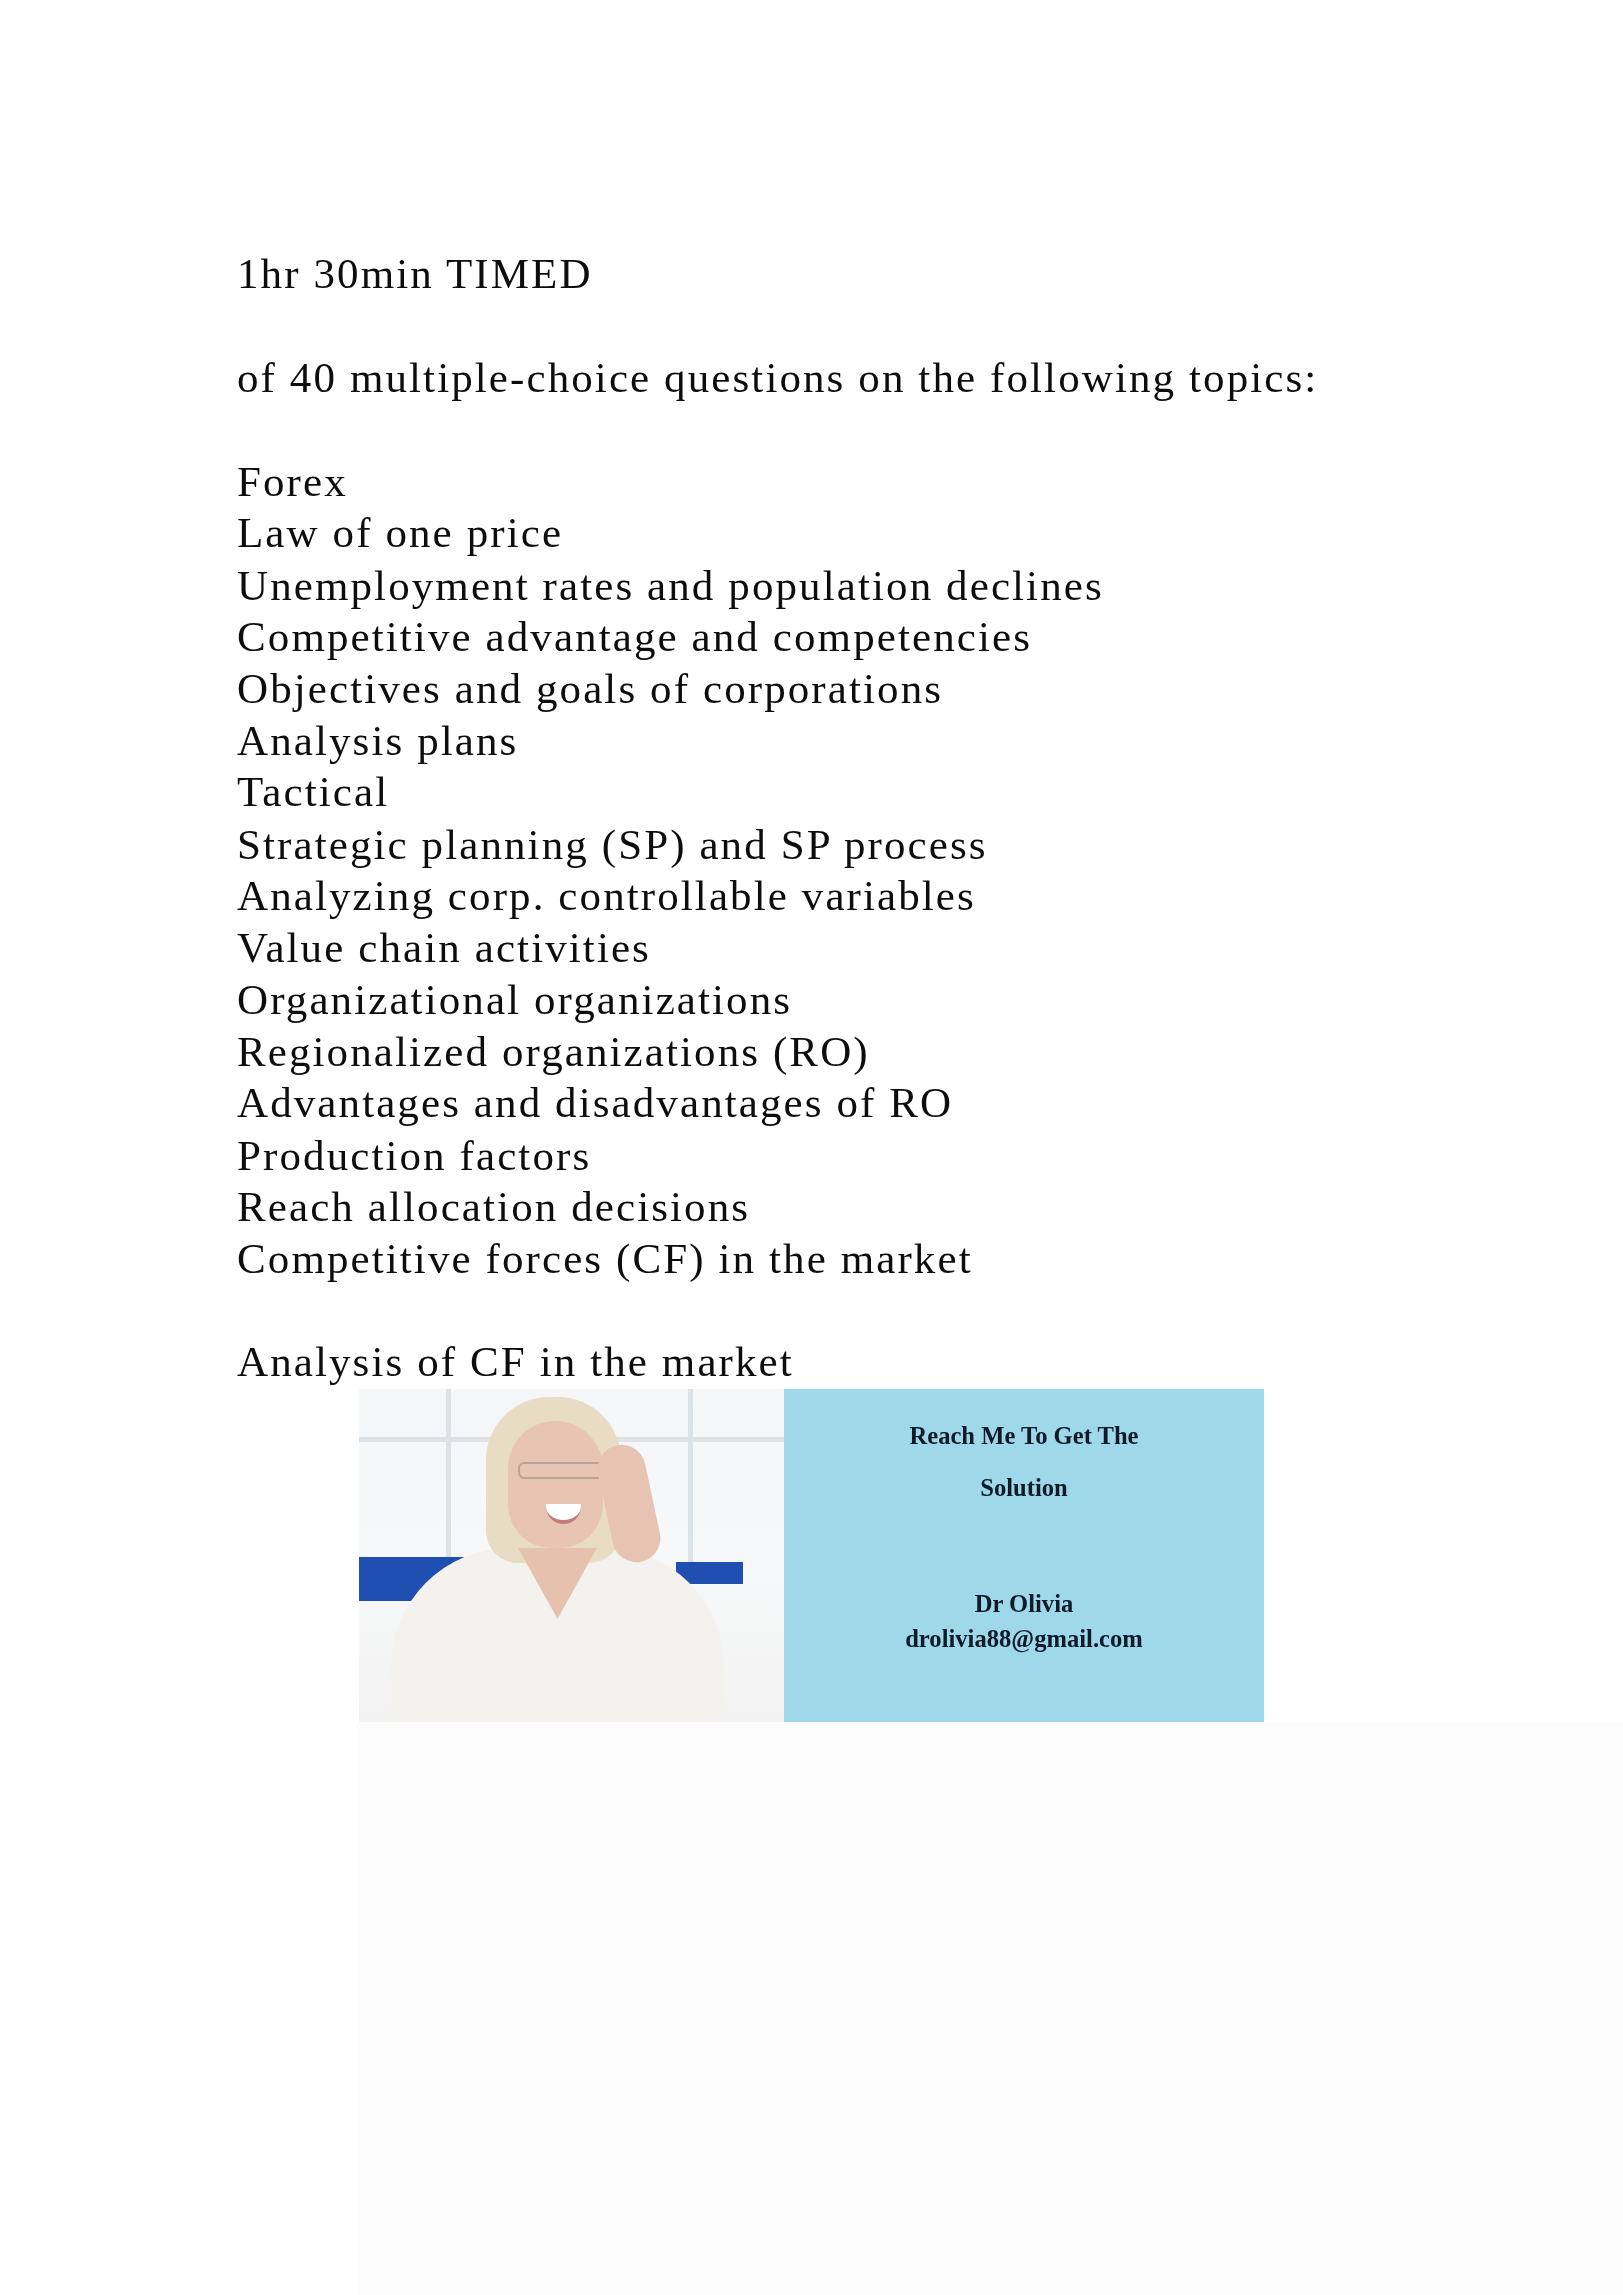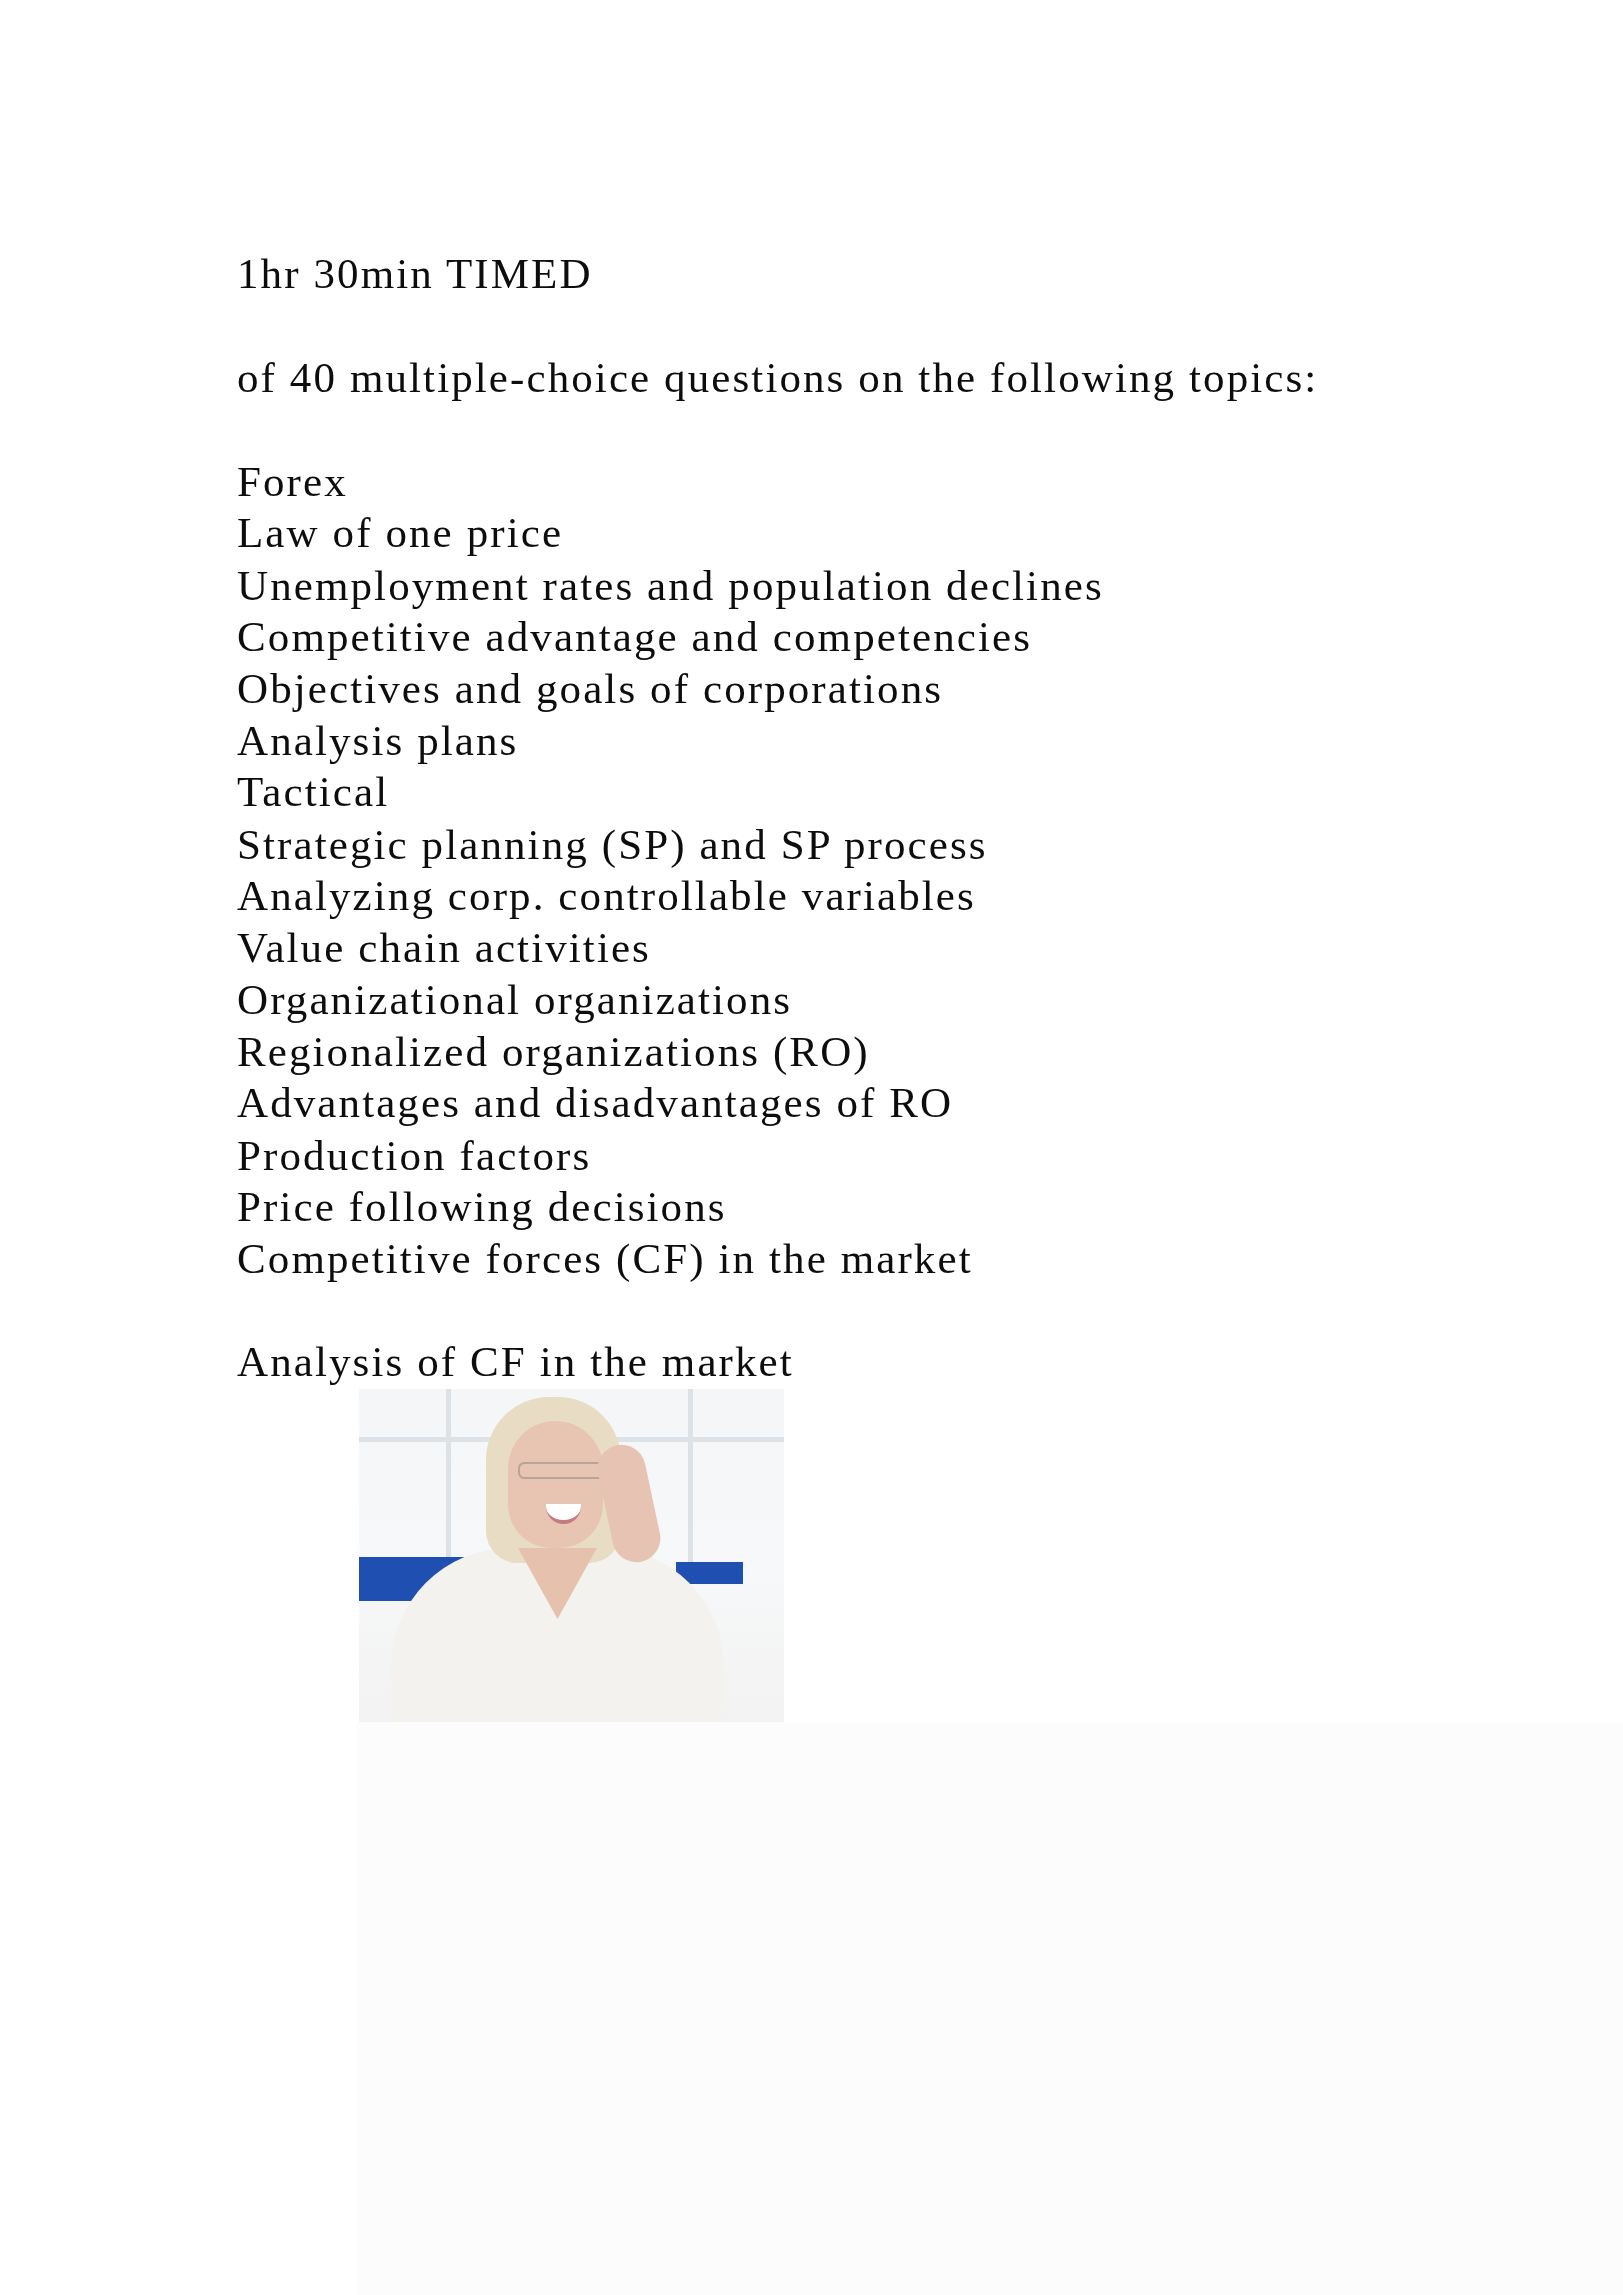--- a/index.html
+++ b/index.html
@@ -168,21 +168,21 @@
     <div class="line" style="top:663px">Objectives and goals of corporations</div>
     <div class="line" style="top:715px">Analysis plans</div>
     <div class="line" style="top:766px">Tactical</div>
     <div class="line" style="top:819px">Strategic planning (SP) and SP process</div>
     <div class="line" style="top:870px">Analyzing corp. controllable variables</div>
     <div class="line" style="top:922px">Value chain activities</div>
     <div class="line" style="top:974px">Organizational organizations</div>
     <div class="line" style="top:1026px">Regionalized organizations (RO)</div>
     <div class="line" style="top:1077px">Advantages and disadvantages of RO</div>
     <div class="line" style="top:1130px">Production factors</div>
-    <div class="line" style="top:1181px">Price following decisions</div>
+    <div class="line" style="top:1181px">Reach allocation decisions</div>
     <div class="line" style="top:1233px">Competitive forces (CF) in the market</div>
   </div>
 
   <div class="line" style="top:1336px">Analysis of CF in the market</div>
 </div>
 
 <div class="banner">
   <div class="photo">
     <div class="window-frame" style="left:0;top:48px;width:425px;height:4.8px;"></div>
     <div class="window-frame" style="left:87px;top:0;width:4.8px;height:174px;"></div>
@@ -190,14 +190,20 @@
     <div class="chair-band" style="left:0;top:168px;width:139px;height:44px;border-radius:0 8px 8px 0;"></div>
     <div class="chair-band" style="left:317px;top:173px;width:67px;height:22px;"></div>
     <div class="blouse"></div>
     <div class="hair"></div>
     <div class="face"></div>
     <div class="neckline"></div>
     <div class="glasses"></div>
     <div class="smile"></div>
     <div class="hand"></div>
   </div>
+  <div class="info-panel">
+    <div class="info-line" style="top:33px">Reach Me To Get The</div>
+    <div class="info-line" style="top:85px">Solution</div>
+    <div class="info-line" style="top:201px">Dr Olivia</div>
+    <div class="info-line" style="top:236px">drolivia88@gmail.com</div>
+  </div>
 </div>
 
 
 </body></html>

